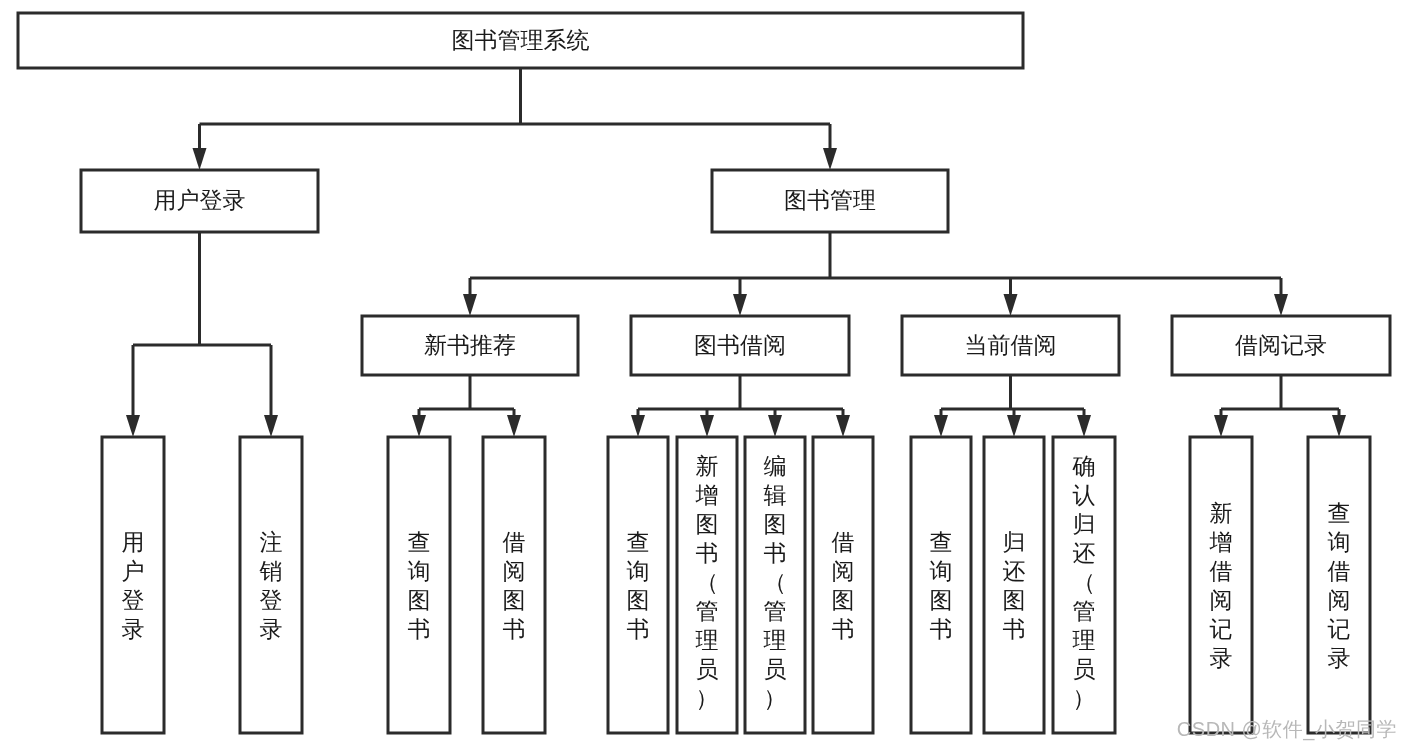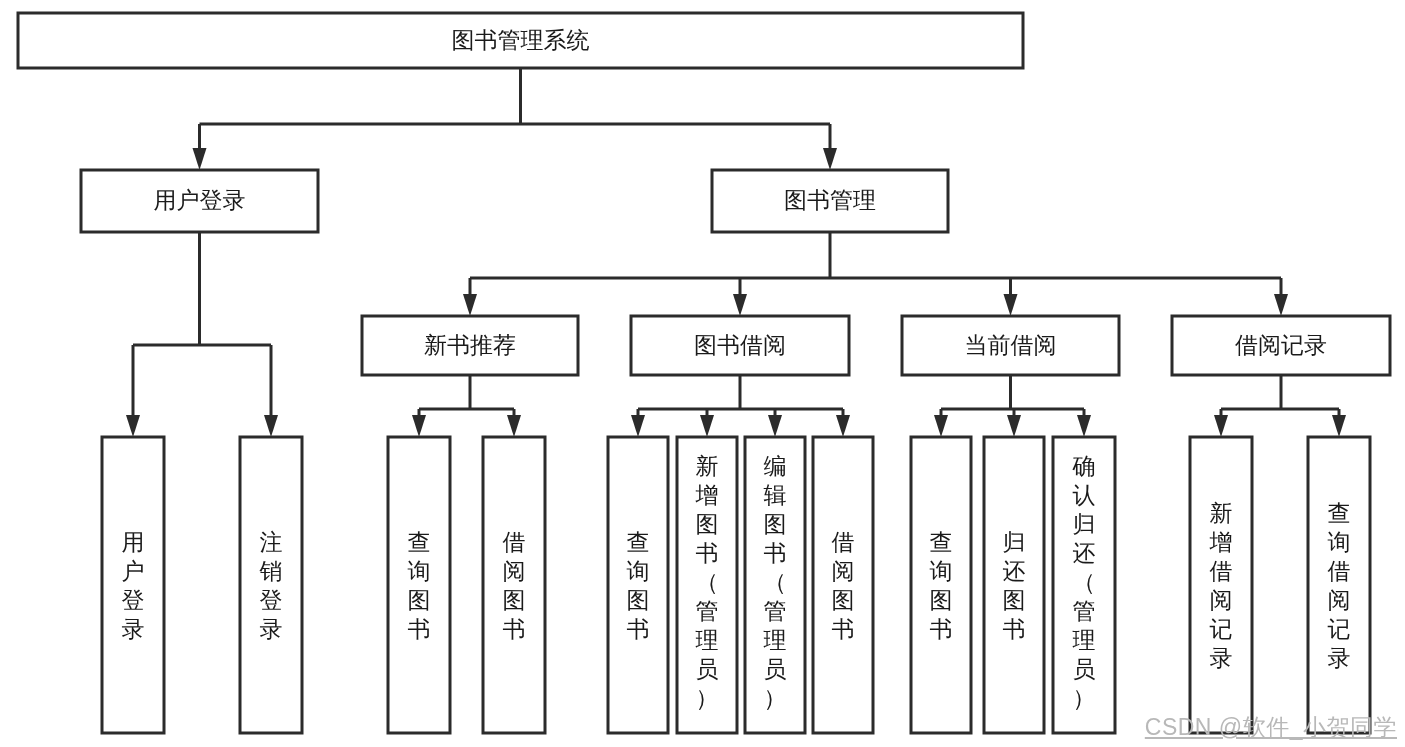--- a/index.html
+++ b/index.html
@@ -52,26 +52,25 @@
     font-family: "Liberation Sans", "DejaVu Sans", sans-serif;
     font-size: 23px;
     fill: #1a1a1a;
     text-anchor: middle;
   }
   .watermark {
     position: absolute;
     right: 8px;
     bottom: 4px;
     font-family: "Liberation Sans", "DejaVu Sans", sans-serif;
-    font-size: 23px;
+    font-size: 20px;
     color: #b8b8b8;
     letter-spacing: 0.5px;
     white-space: nowrap;
     user-select: none;
-    text-decoration: underline;
   }
 </style>
 </head>
 <body>
 
 <div id="diagram-root">
 
   <svg class="flow" viewBox="0 0 1405 747" xmlns="http://www.w3.org/2000/svg">
 
     <g id="edge-layer">

